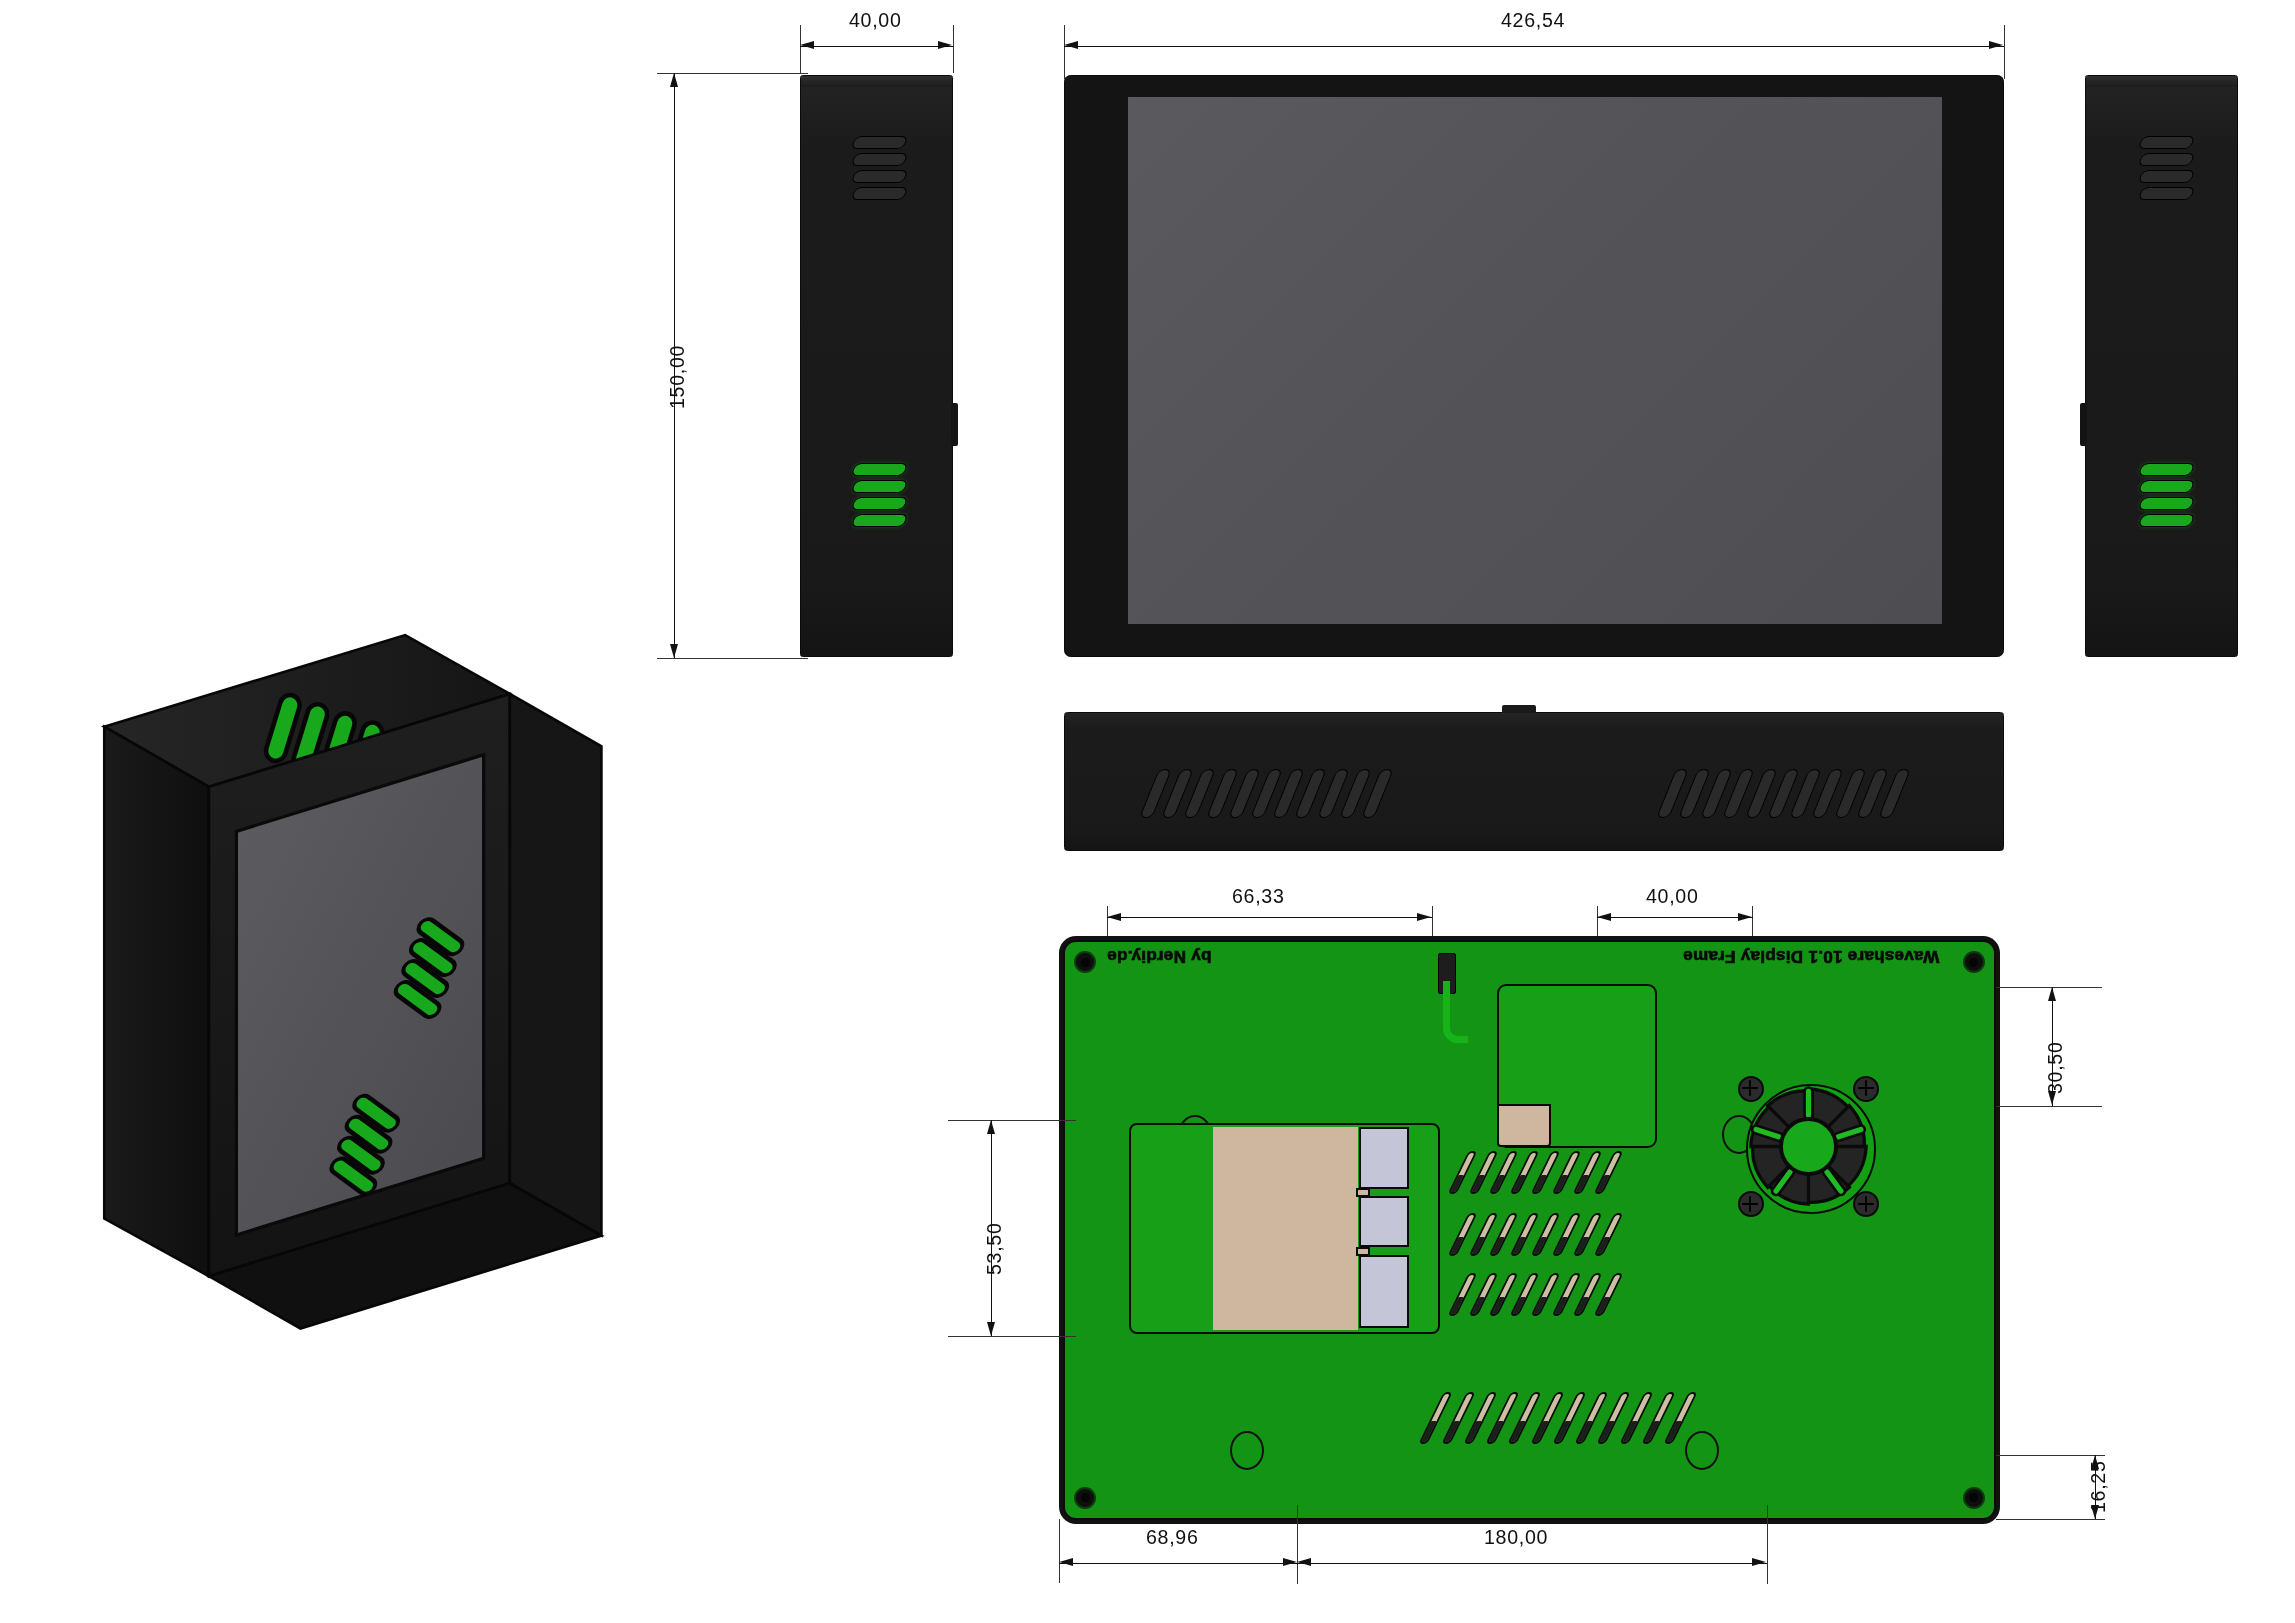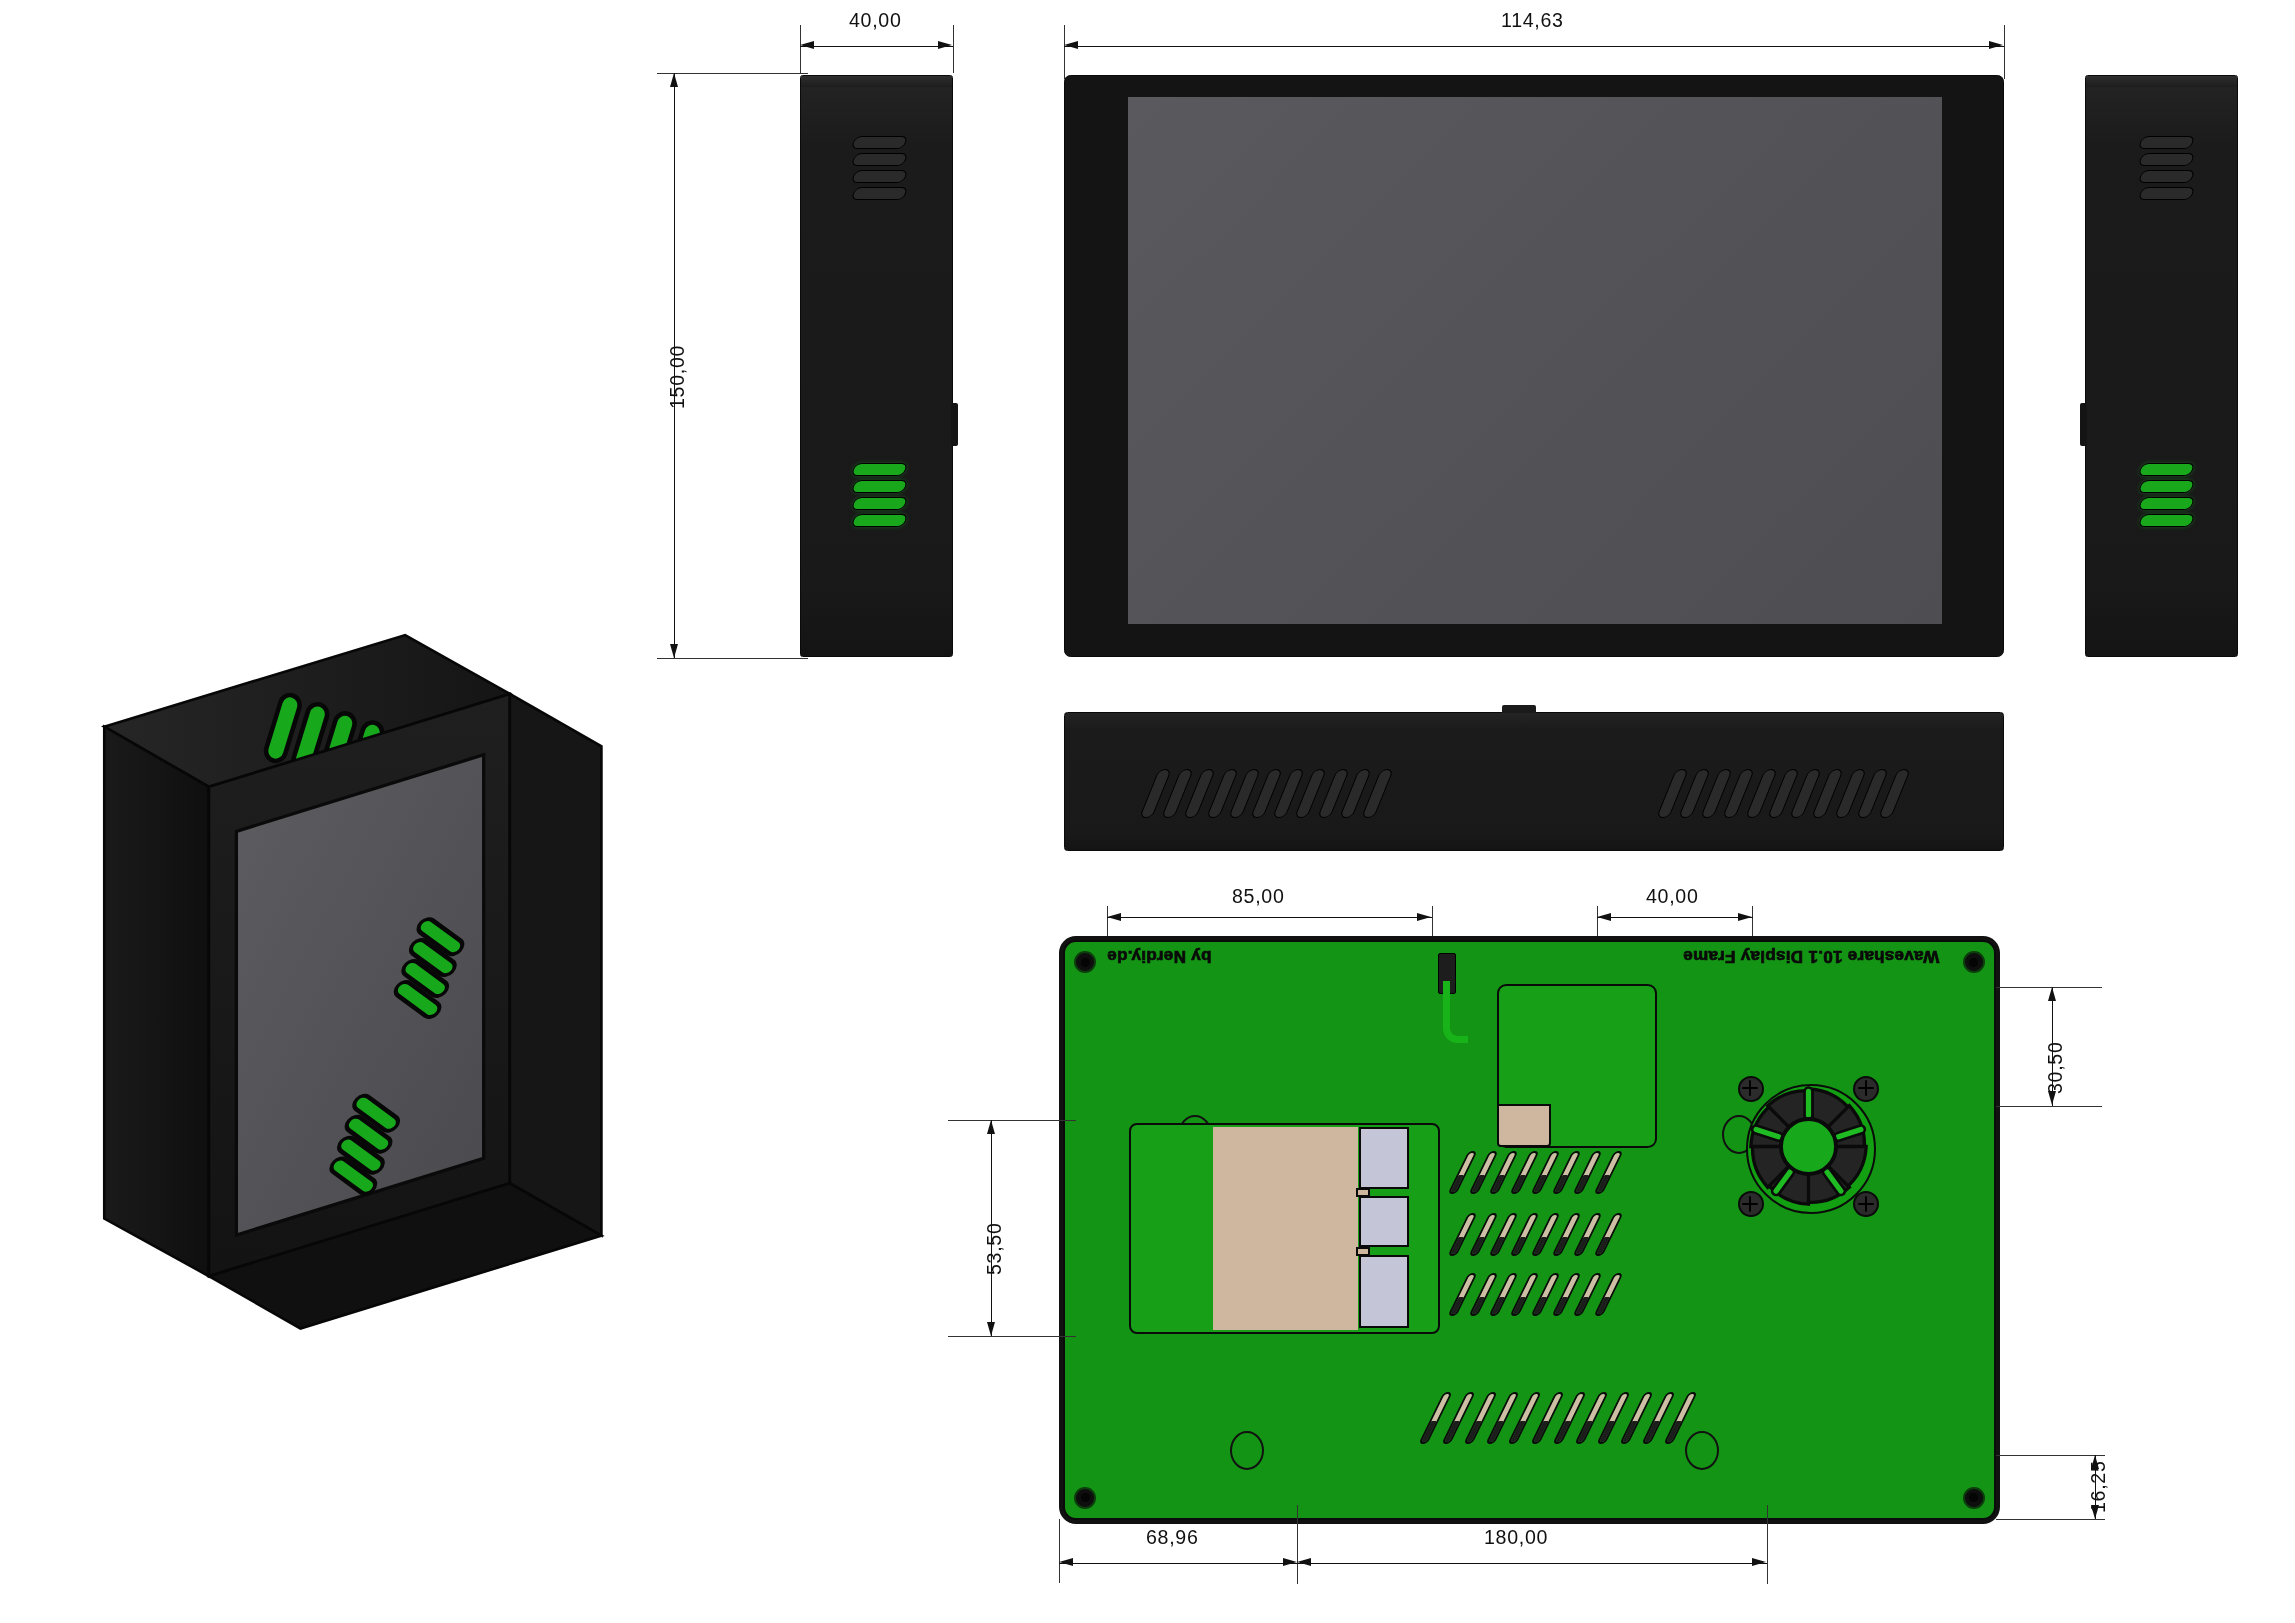--- a/index.html
+++ b/index.html
@@ -96,21 +96,21 @@
 
     <div style="position:absolute;right:-5.9px;top:327px;width:7.2px;height:43px;background:#141414;border-radius:2px;"></div>
   </div>
 
   <div>
     <div class="extline v" style="left:1064px;top:25px;height:54px;"></div>
     <div class="extline v" style="left:2004px;top:25px;height:54px;"></div>
     <div class="dimline h" style="left:1064px;top:46px;width:940px;"></div>
     <div class="arr left" style="left:1064px;top:41px;"></div>
     <div class="arr right" style="left:1989px;top:41px;"></div>
-    <div class="dimtext" style="left:1501px;top:9.2px;">114,63</div>
+    <div class="dimtext" style="left:1501px;top:9.2px;">426,54</div>
   </div>
 
   <div class="bezel" style="left:1064px;top:75px;width:940px;height:582px;">
     <div class="screen" style="left:63px;top:21px;width:814px;height:527px;"></div>
   </div>
 
   <div class="body-dark" style="left:2085px;top:75px;width:153px;height:582px;border-radius:2.6px;">
     <div style="position:absolute;left:0;right:0;top:0;height:10.5px;background:linear-gradient(180deg,#2e2e2e,#1d1d1d);"></div>
     <div class="vent dark" style="left:54px;top:60px;width:51px;height:11px;"></div>
     <div class="vent dark" style="left:54px;top:77px;width:51px;height:11px;"></div>
@@ -215,21 +215,21 @@
       <polygon points="220,1000 680,858 820,938 360,1080" fill="#101010" stroke="#070707" stroke-width="4"></polygon>
     </svg>
   </div>
 
   <div>
     <div class="extline v" style="left:1107px;top:906px;height:65px;"></div>
     <div class="extline v" style="left:1432px;top:906px;height:131px;"></div>
     <div class="dimline h" style="left:1107px;top:917px;width:325px;"></div>
     <div class="arr left" style="left:1107px;top:913px;"></div>
     <div class="arr right" style="left:1417px;top:913px;"></div>
-    <div class="dimtext" style="left:1232px;top:885px;">85,00</div>
+    <div class="dimtext" style="left:1232px;top:885px;">66,33</div>
   </div>
 
   <div>
     <div class="extline v" style="left:1597px;top:906px;height:164px;"></div>
     <div class="extline v" style="left:1752px;top:906px;height:131px;"></div>
     <div class="dimline h" style="left:1597px;top:917px;width:156px;"></div>
     <div class="arr left" style="left:1597px;top:913px;"></div>
     <div class="arr right" style="left:1738px;top:913px;"></div>
     <div class="dimtext" style="left:1646px;top:885px;">40,00</div>
   </div>

